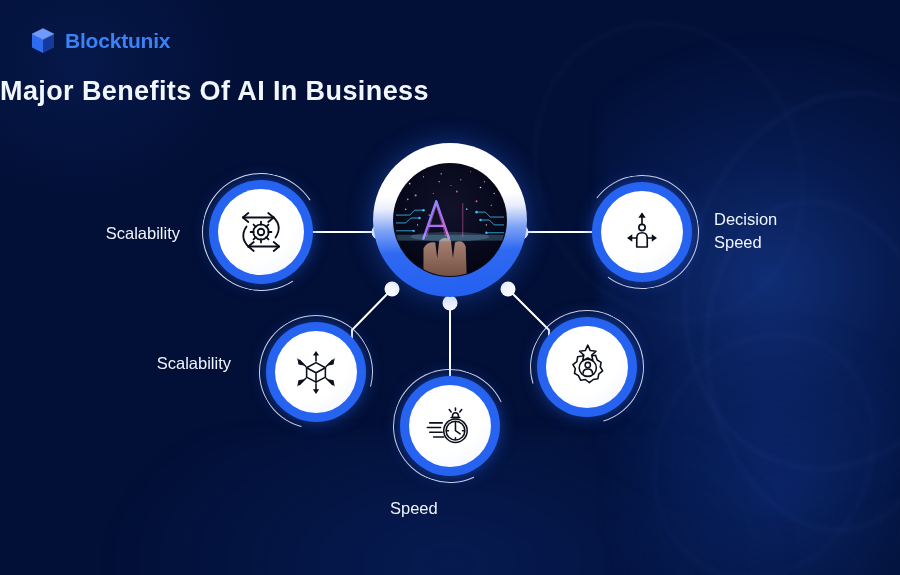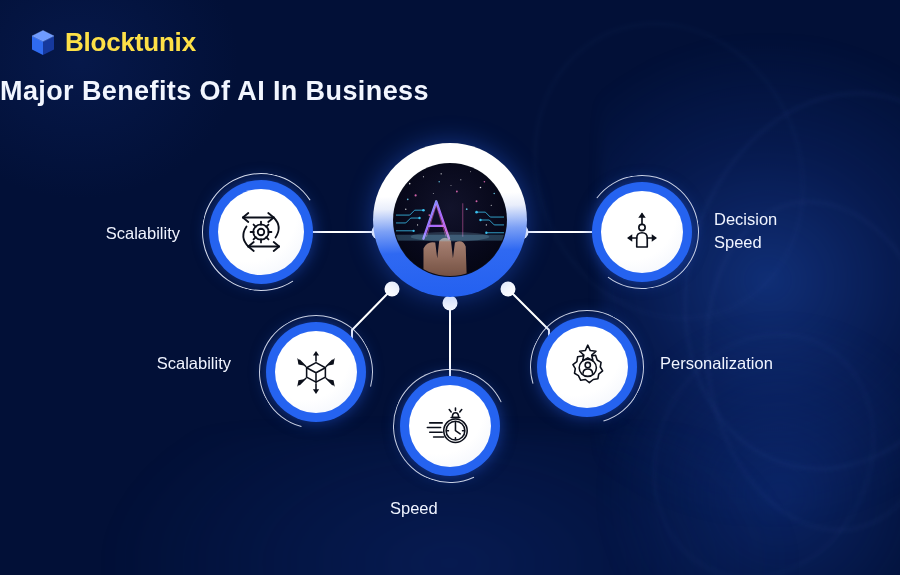--- a/index.html
+++ b/index.html
@@ -58,22 +58,22 @@
   
   .logo {
     position: absolute;
     left: 30px; top: 27px;
     display: flex;
     align-items: center;
     gap: 9px;
   }
   .logo-mark { width: 26px; height: 28px; display: block; }
   .logo-text {
-    color: #fde047;
-    font-size: 26px;
+    color: #3b82f6;
+    font-size: 21px;
     font-weight: bold;
     letter-spacing: -0.2px;
   }
 
   
   .title {
     position: absolute;
     left: 0; right: 0; top: 76px;
     color: #f2f6ff;
     font-size: 27px;
@@ -408,16 +408,15 @@
             <circle cx="33" cy="33" r="11"></circle>
 
             <circle cx="33" cy="29.5" r="3.4"></circle>
             <path d="M27 40 Q27 34.5 33 34.5 Q39 34.5 39 40"></path>
 
             <polygon points="33,4 36.2,11 43.5,11.8 38,16.8 39.6,24 33,20.3 26.4,24 28,16.8 22.5,11.8 29.8,11" fill="#ffffff"></polygon>
           </g>
         </svg>
       </div>
     </div>
-    <div class="label" style="left:660px; top:352px; width:180px;">Personalization</div>
 
   </div>
 </div>
 
 </body></html>

